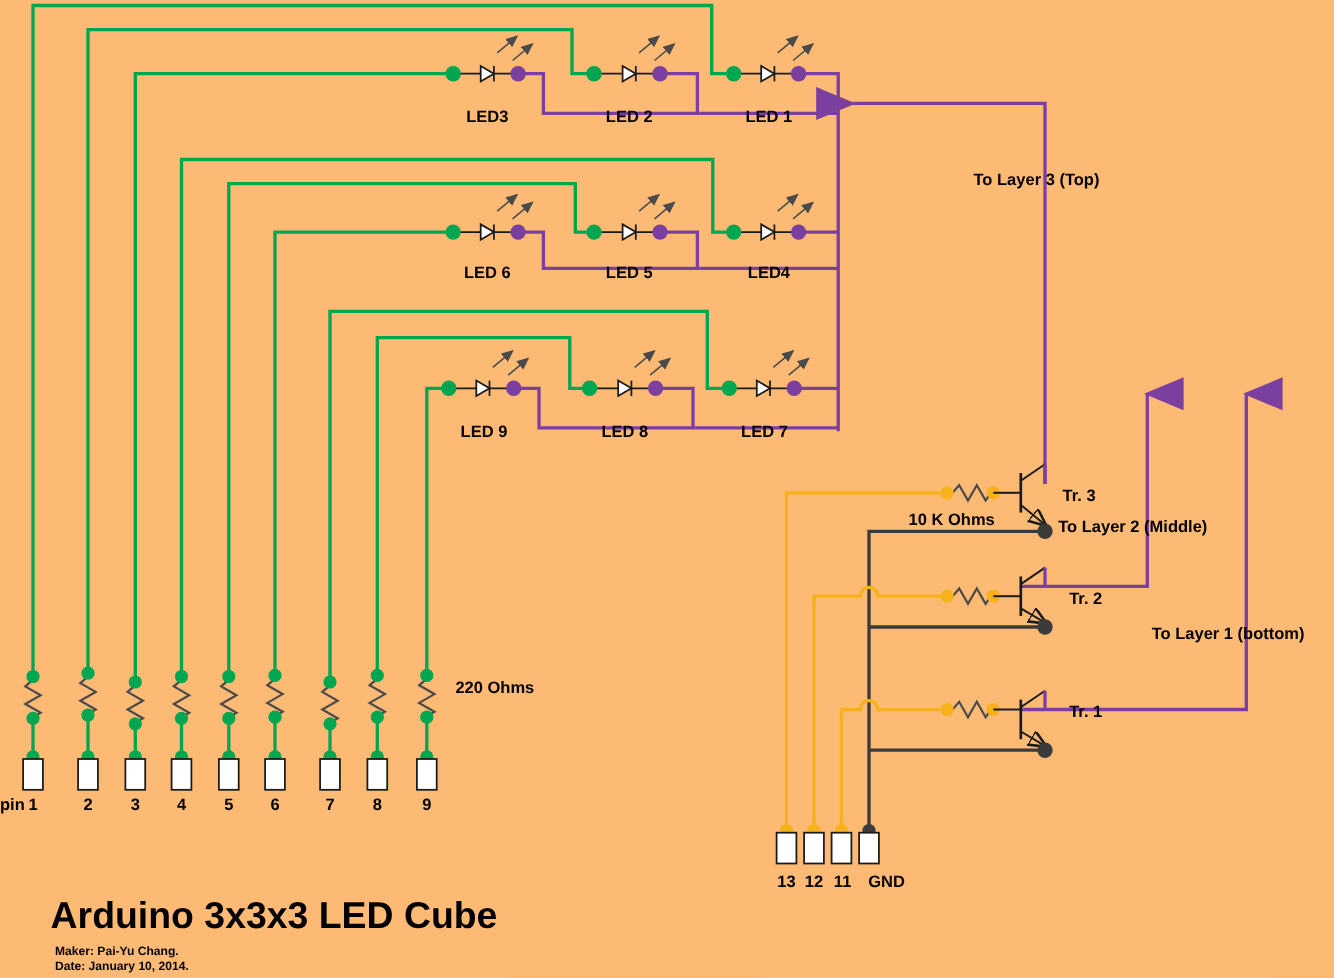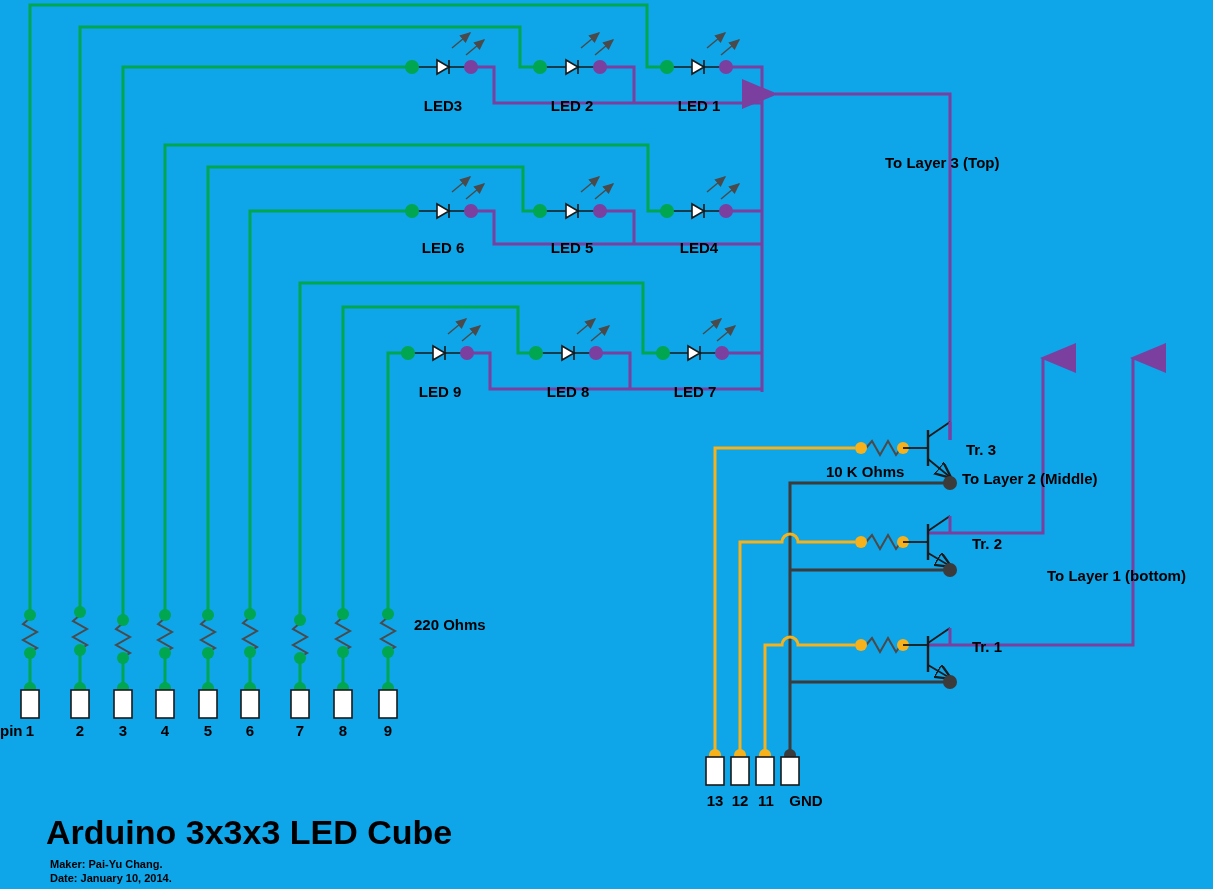--- a/index.html
+++ b/index.html
@@ -1,17 +1,17 @@
 <!DOCTYPE html>
 <html><head>
 <meta charset="utf-8">
 <style>
   html,body{margin:0;padding:0;background:#ffffff;}
   body{width:1213px;height:889px;font-family:"Liberation Sans",sans-serif;overflow:hidden;}
-  #stage{position:relative;width:1213px;height:889px;background:#0ea5e9;}
+  #stage{position:relative;width:1213px;height:889px;background:#fdba74;}
   svg{display:block;}
   text{font-family:"Liberation Sans",sans-serif;font-weight:bold;fill:#000;}
   .lbl{font-size:15px;}
   .pinlbl{font-size:15px;}
   .sidelbl{font-size:15px;}
   .title{font-size:34px;}
   .credit{font-size:11px;}
 </style>
 </head>
 <body>

